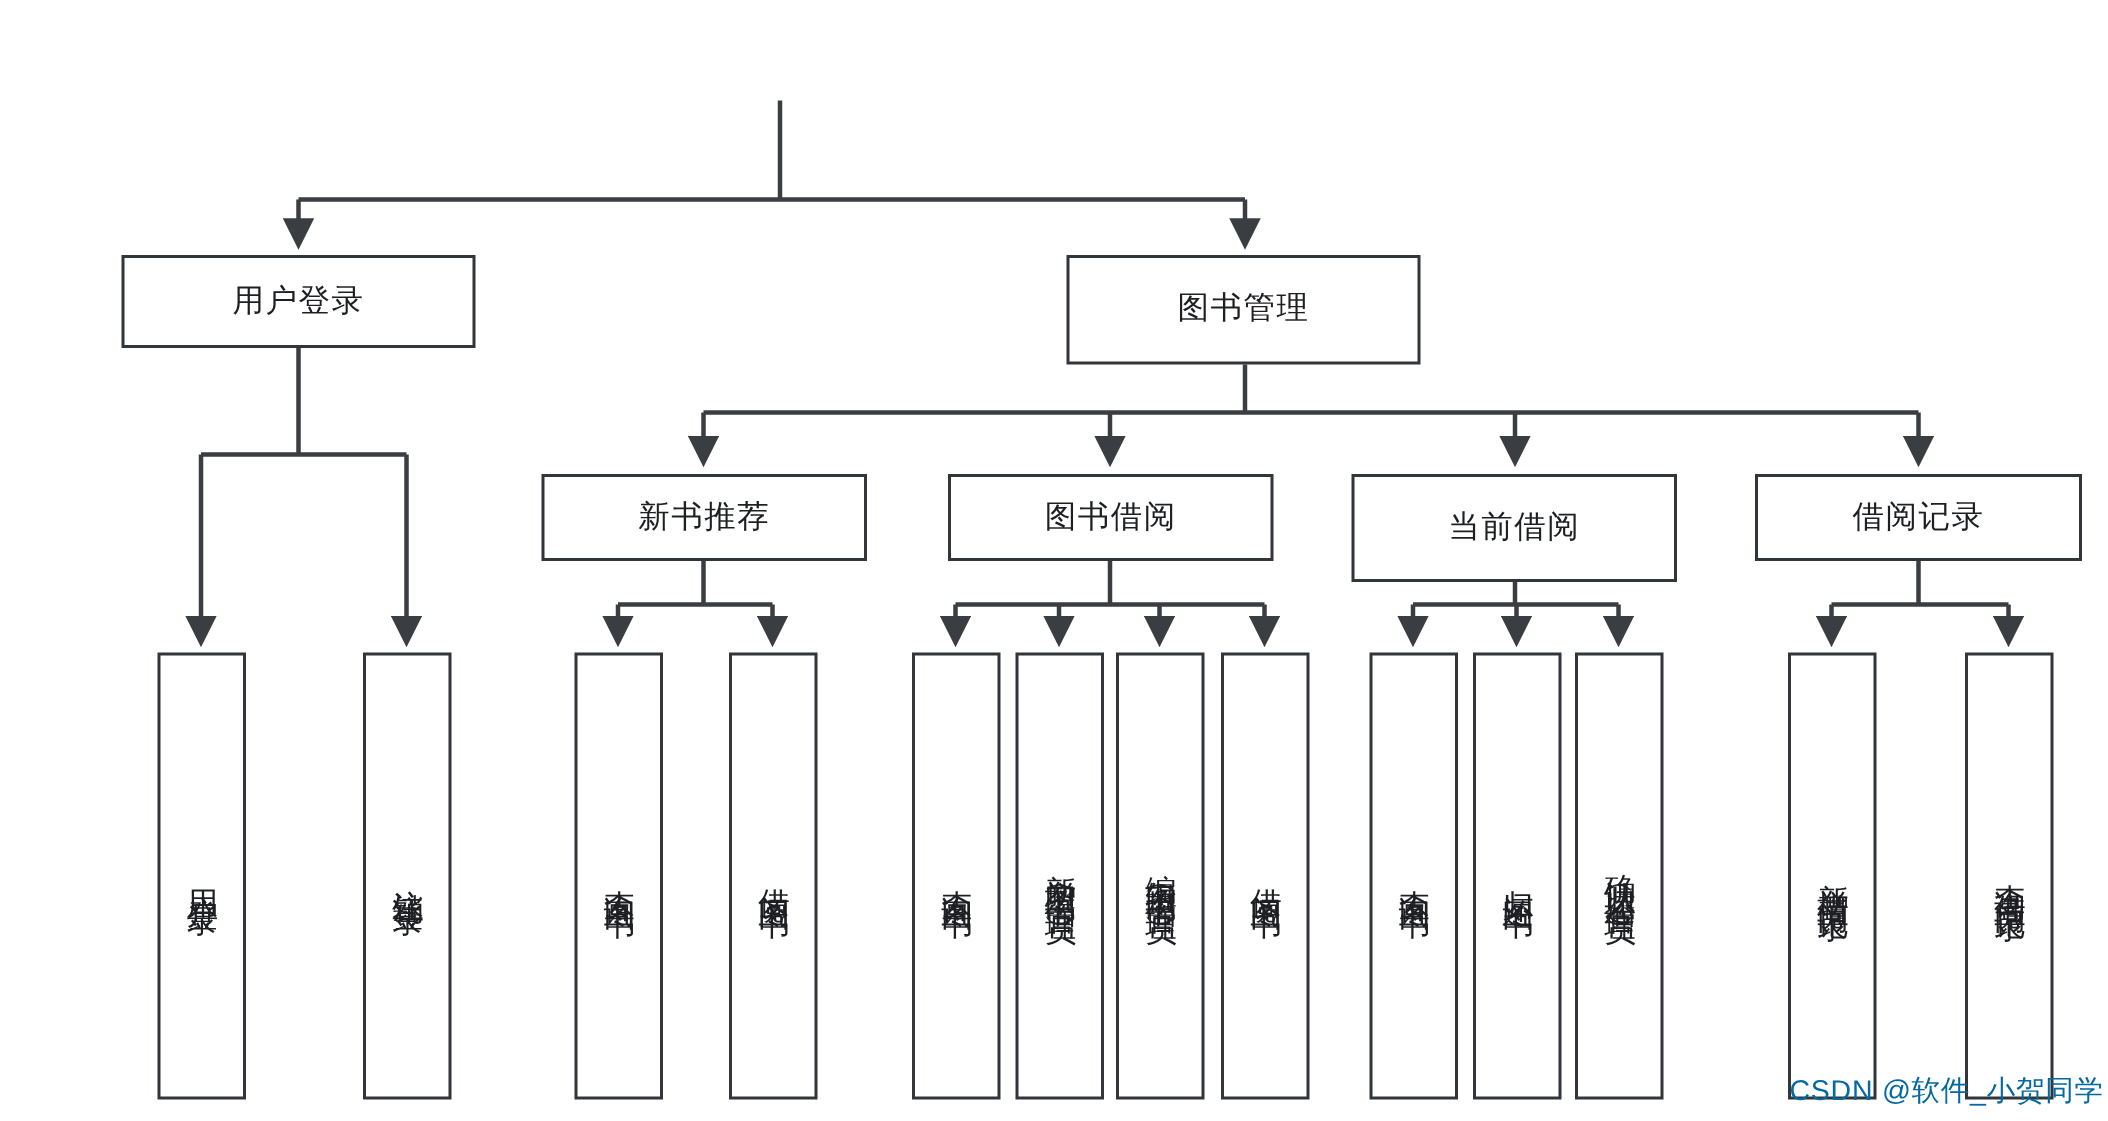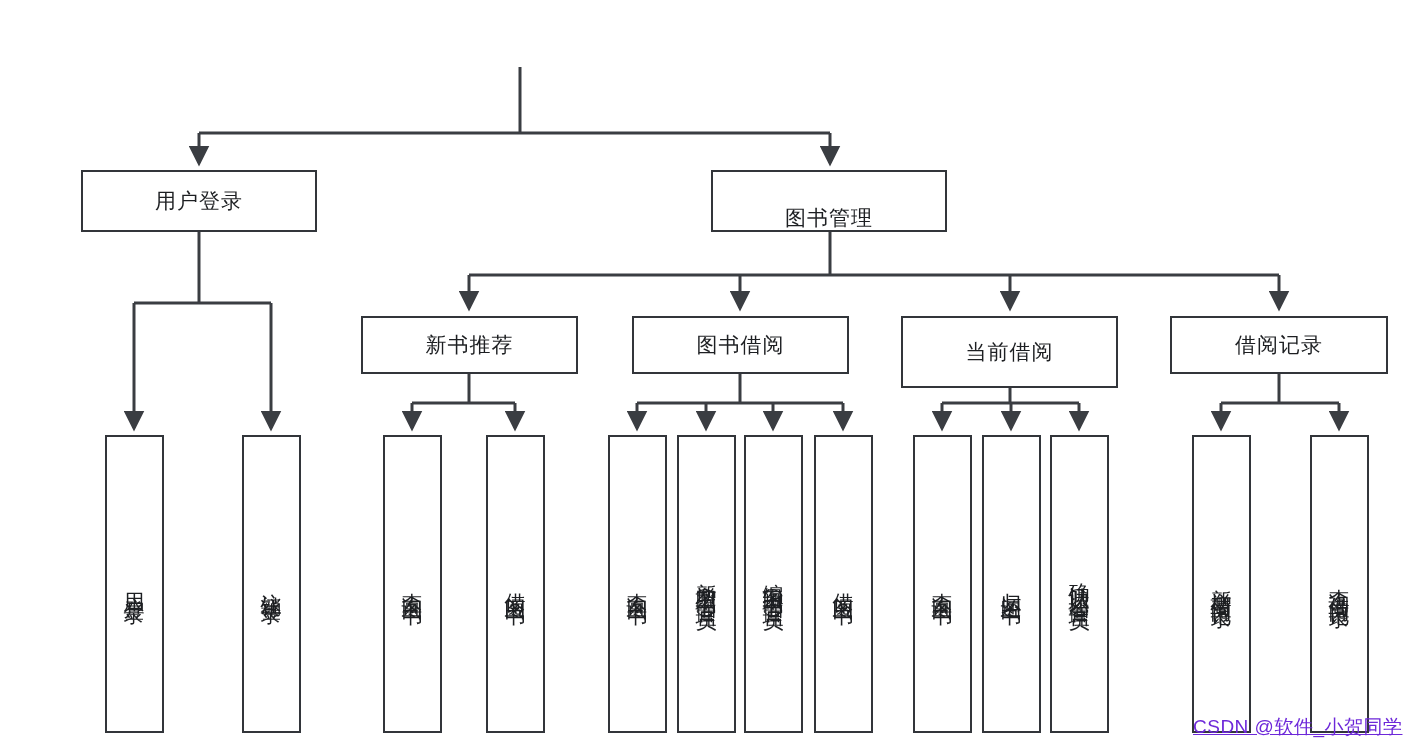--- a/index.html
+++ b/index.html
@@ -50,25 +50,24 @@
     letter-spacing: 4px;
     line-height: 1;
     white-space: nowrap;
   }
   .node.root .label { font-size: 22px; }
   .watermark {
     position: absolute;
     left: 1193px;
     top: 714px;
     font-size: 19px;
-    color: #6d28d9;
+    color: #0369a1;
     white-space: nowrap;
     z-index: 5;
     letter-spacing: 0.5px;
-    text-decoration: underline;
   }
 </style>
 </head>
 <body>
 
 <div id="canvas">
 
   <svg id="edges" viewBox="0 0 1405 747">
     <defs>
       <marker id="arrow" viewBox="0 0 12 12" refX="10" refY="6" markerWidth="7" markerHeight="7" orient="auto-start-reverse">
@@ -119,21 +118,21 @@
       <path d="M 1221 403 L 1339 403"></path>
       <path d="M 1221 403 L 1221 428" marker-end="url(#arrow)"></path>
       <path d="M 1339 403 L 1339 428" marker-end="url(#arrow)"></path>
     </g>
   </svg>
 
 
   <div class="node" style="left:81px; top:170px; width:236px; height:62px;">
     <span class="label">用户登录</span>
   </div>
-  <div class="node" style="left:711px; top:170px; width:236px; height:62px;align-items:flex-end;">
+  <div class="node" style="left:711px; top:170px; width:236px; height:73px;">
     <span class="label">图书管理</span>
   </div>
 
   <div class="node" style="left:632px; top:316px; width:217px; height:58px;">
     <span class="label">图书借阅</span>
   </div>
   <div class="node" style="left:361px; top:316px; width:217px; height:58px;">
     <span class="label">新书推荐</span>
   </div>
   <div class="node" style="left:901px; top:316px; width:217px; height:72px;">

